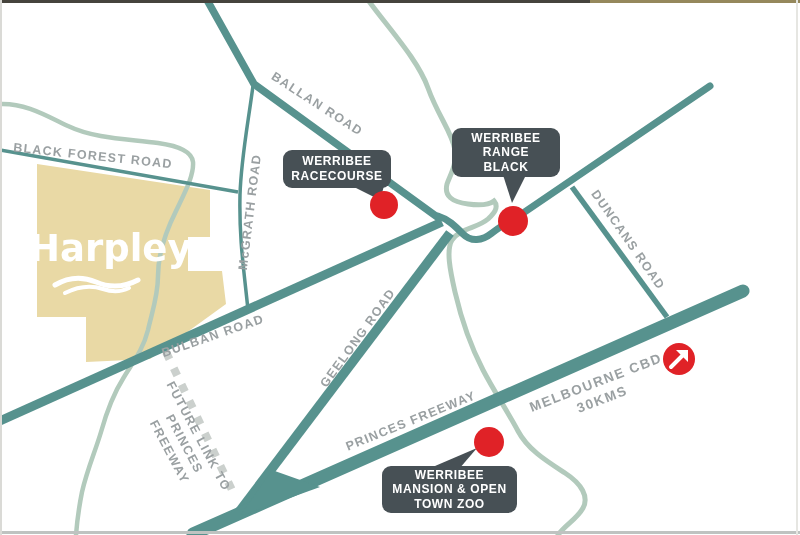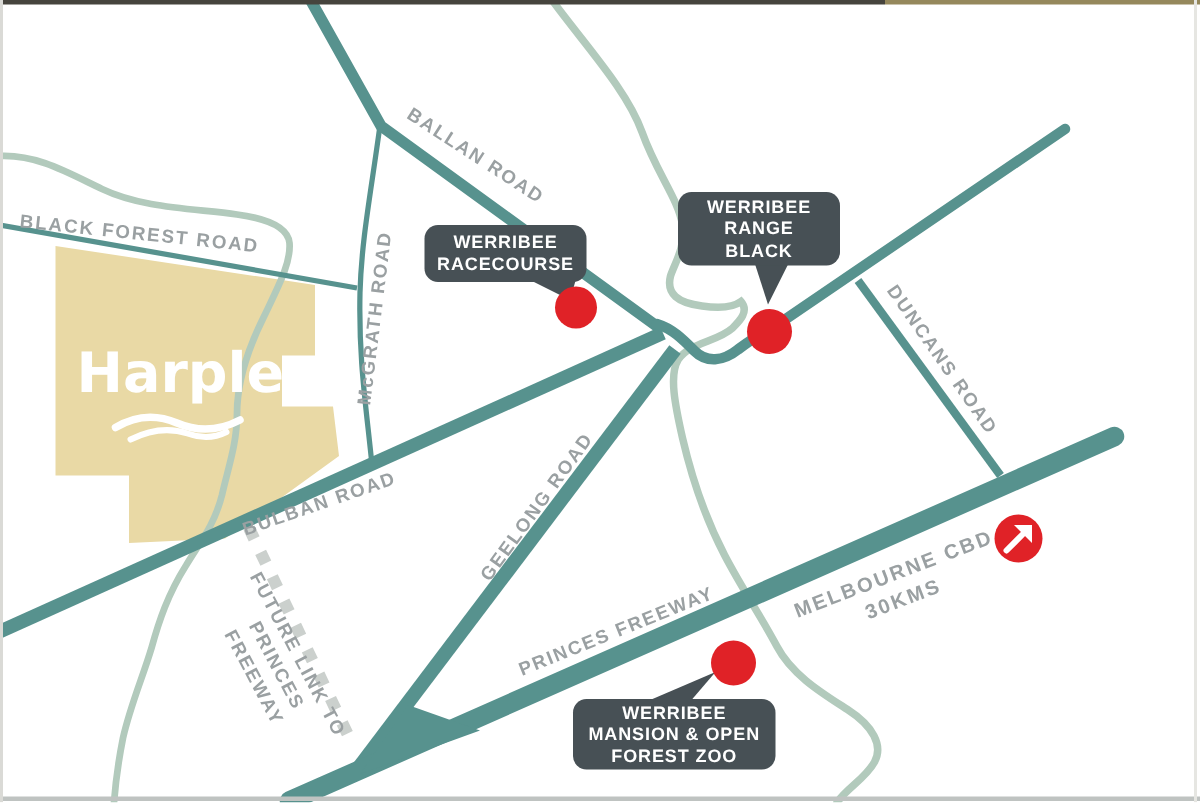--- a/index.html
+++ b/index.html
@@ -87,21 +87,21 @@
     <circle class="marker" cx="513" cy="221" r="15"></circle>
     <circle class="marker" cx="489" cy="442" r="15"></circle>
 
     <g>
       <circle class="marker" cx="679" cy="359" r="16"></circle>
       <line x1="671" y1="367" x2="682" y2="356" stroke="#ffffff" stroke-width="4" stroke-linecap="round"></line>
       <polygon points="676,350 688,350 688,362" fill="#ffffff"></polygon>
     </g>
   </svg>
 
-  <div class="logo" style="left:51px;top:230px;width:155px;">
+  <div class="logo" style="left:29px;top:230px;width:155px;">
     <div class="logo-text">Harpley</div>
     <svg class="logo-wave" width="95" height="30" viewBox="0 0 95 30">
       <path d="M6,15 Q26,3 47,12 Q68,21 89,10" stroke="#ffffff" stroke-width="5" fill="none" stroke-linecap="round"></path>
       <path d="M16,23 Q36,13 54,19 Q68,24 80,18" stroke="#ffffff" stroke-width="4" fill="none" stroke-linecap="round"></path>
     </svg>
   </div>
 
   <div class="road-label" style="left:93px;top:156px;transform:translate(-50%,-50%) rotate(6deg);">BLACK FOREST ROAD</div>
   <div class="road-label" style="left:250px;top:212px;transform:translate(-50%,-50%) rotate(-83deg);">McGRATH ROAD</div>
   <div class="road-label" style="left:317px;top:104px;transform:translate(-50%,-50%) rotate(33deg);">BALLAN ROAD</div>
@@ -124,21 +124,21 @@
     <span>RACECOURSE</span>
   </div>
   <div class="callout" style="left:452px;top:128px;width:108px;height:49px;">
     <span>WERRIBEE</span>
     <span>RANGE</span>
     <span>BLACK</span>
   </div>
   <div class="callout" style="left:382px;top:466px;width:135px;height:47px;">
     <span>WERRIBEE</span>
     <span>MANSION &amp; OPEN</span>
-    <span>FOREST ZOO</span>
+    <span>TOWN ZOO</span>
   </div>
 
   <div class="edge edge-top"></div>
   <div class="edge edge-top-right"></div>
   <div class="edge edge-bottom"></div>
   <div class="edge edge-left"></div>
   <div class="edge edge-right"></div>
 </div>
 
 </body></html>

